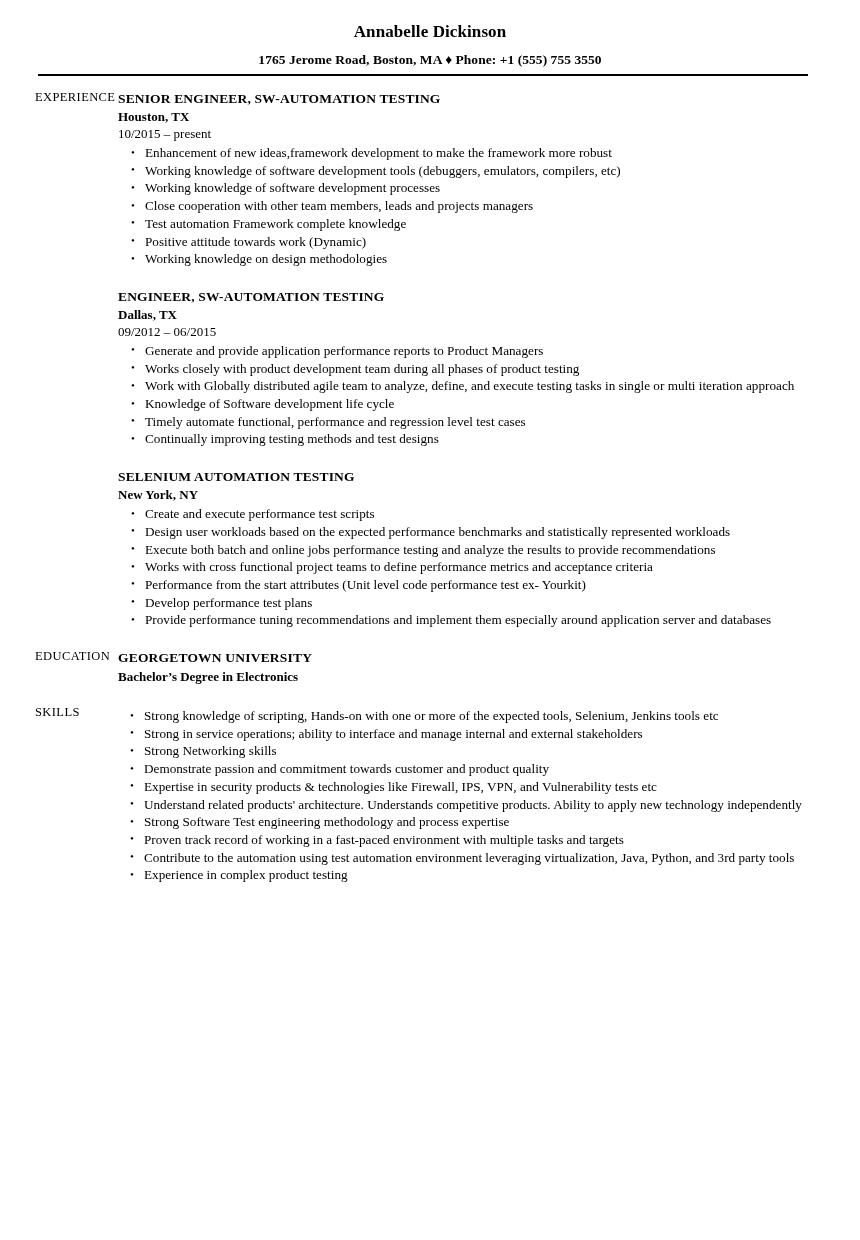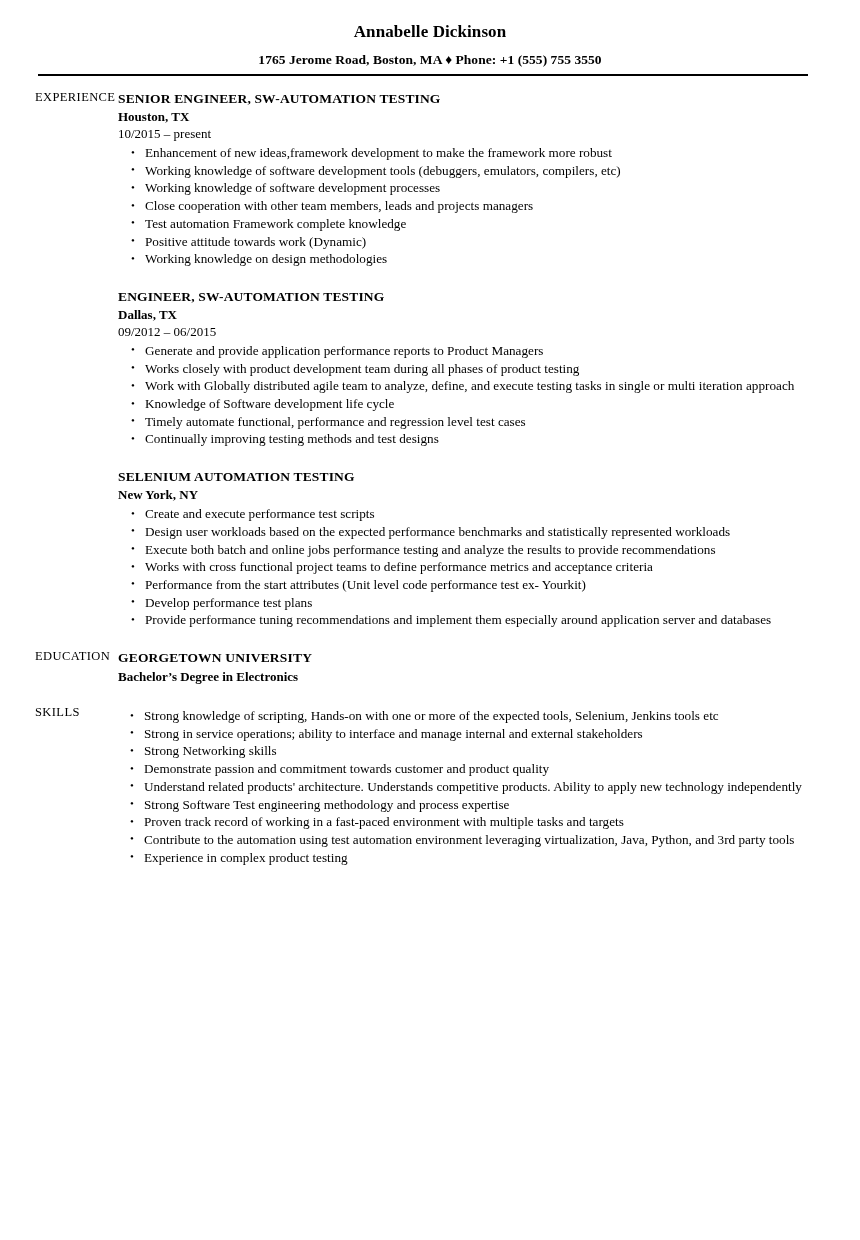--- a/index.html
+++ b/index.html
@@ -207,20 +207,21 @@
   </div>
 
   <div class="section" id="skills-section">
     <div class="section-label">SKILLS</div>
     <div class="section-body">
       <ul class="bullets">
         <li>Strong knowledge of scripting, Hands-on with one or more of the expected tools, Selenium, Jenkins tools etc</li>
         <li>Strong in service operations; ability to interface and manage internal and external stakeholders</li>
         <li>Strong Networking skills</li>
         <li>Demonstrate passion and commitment towards customer and product quality</li>
+        <li>Expertise in security products &amp; technologies like Firewall, IPS, VPN, and Vulnerability tests etc</li>
         <li>Understand related products' architecture. Understands competitive products. Ability to apply new technology independently</li>
         <li>Strong Software Test engineering methodology and process expertise</li>
         <li>Proven track record of working in a fast-paced environment with multiple tasks and targets</li>
         <li>Contribute to the automation using test automation environment leveraging virtualization, Java, Python, and 3rd party tools</li>
         <li>Experience in complex product testing</li>
       </ul>
     </div>
   </div>
 
 </div>

